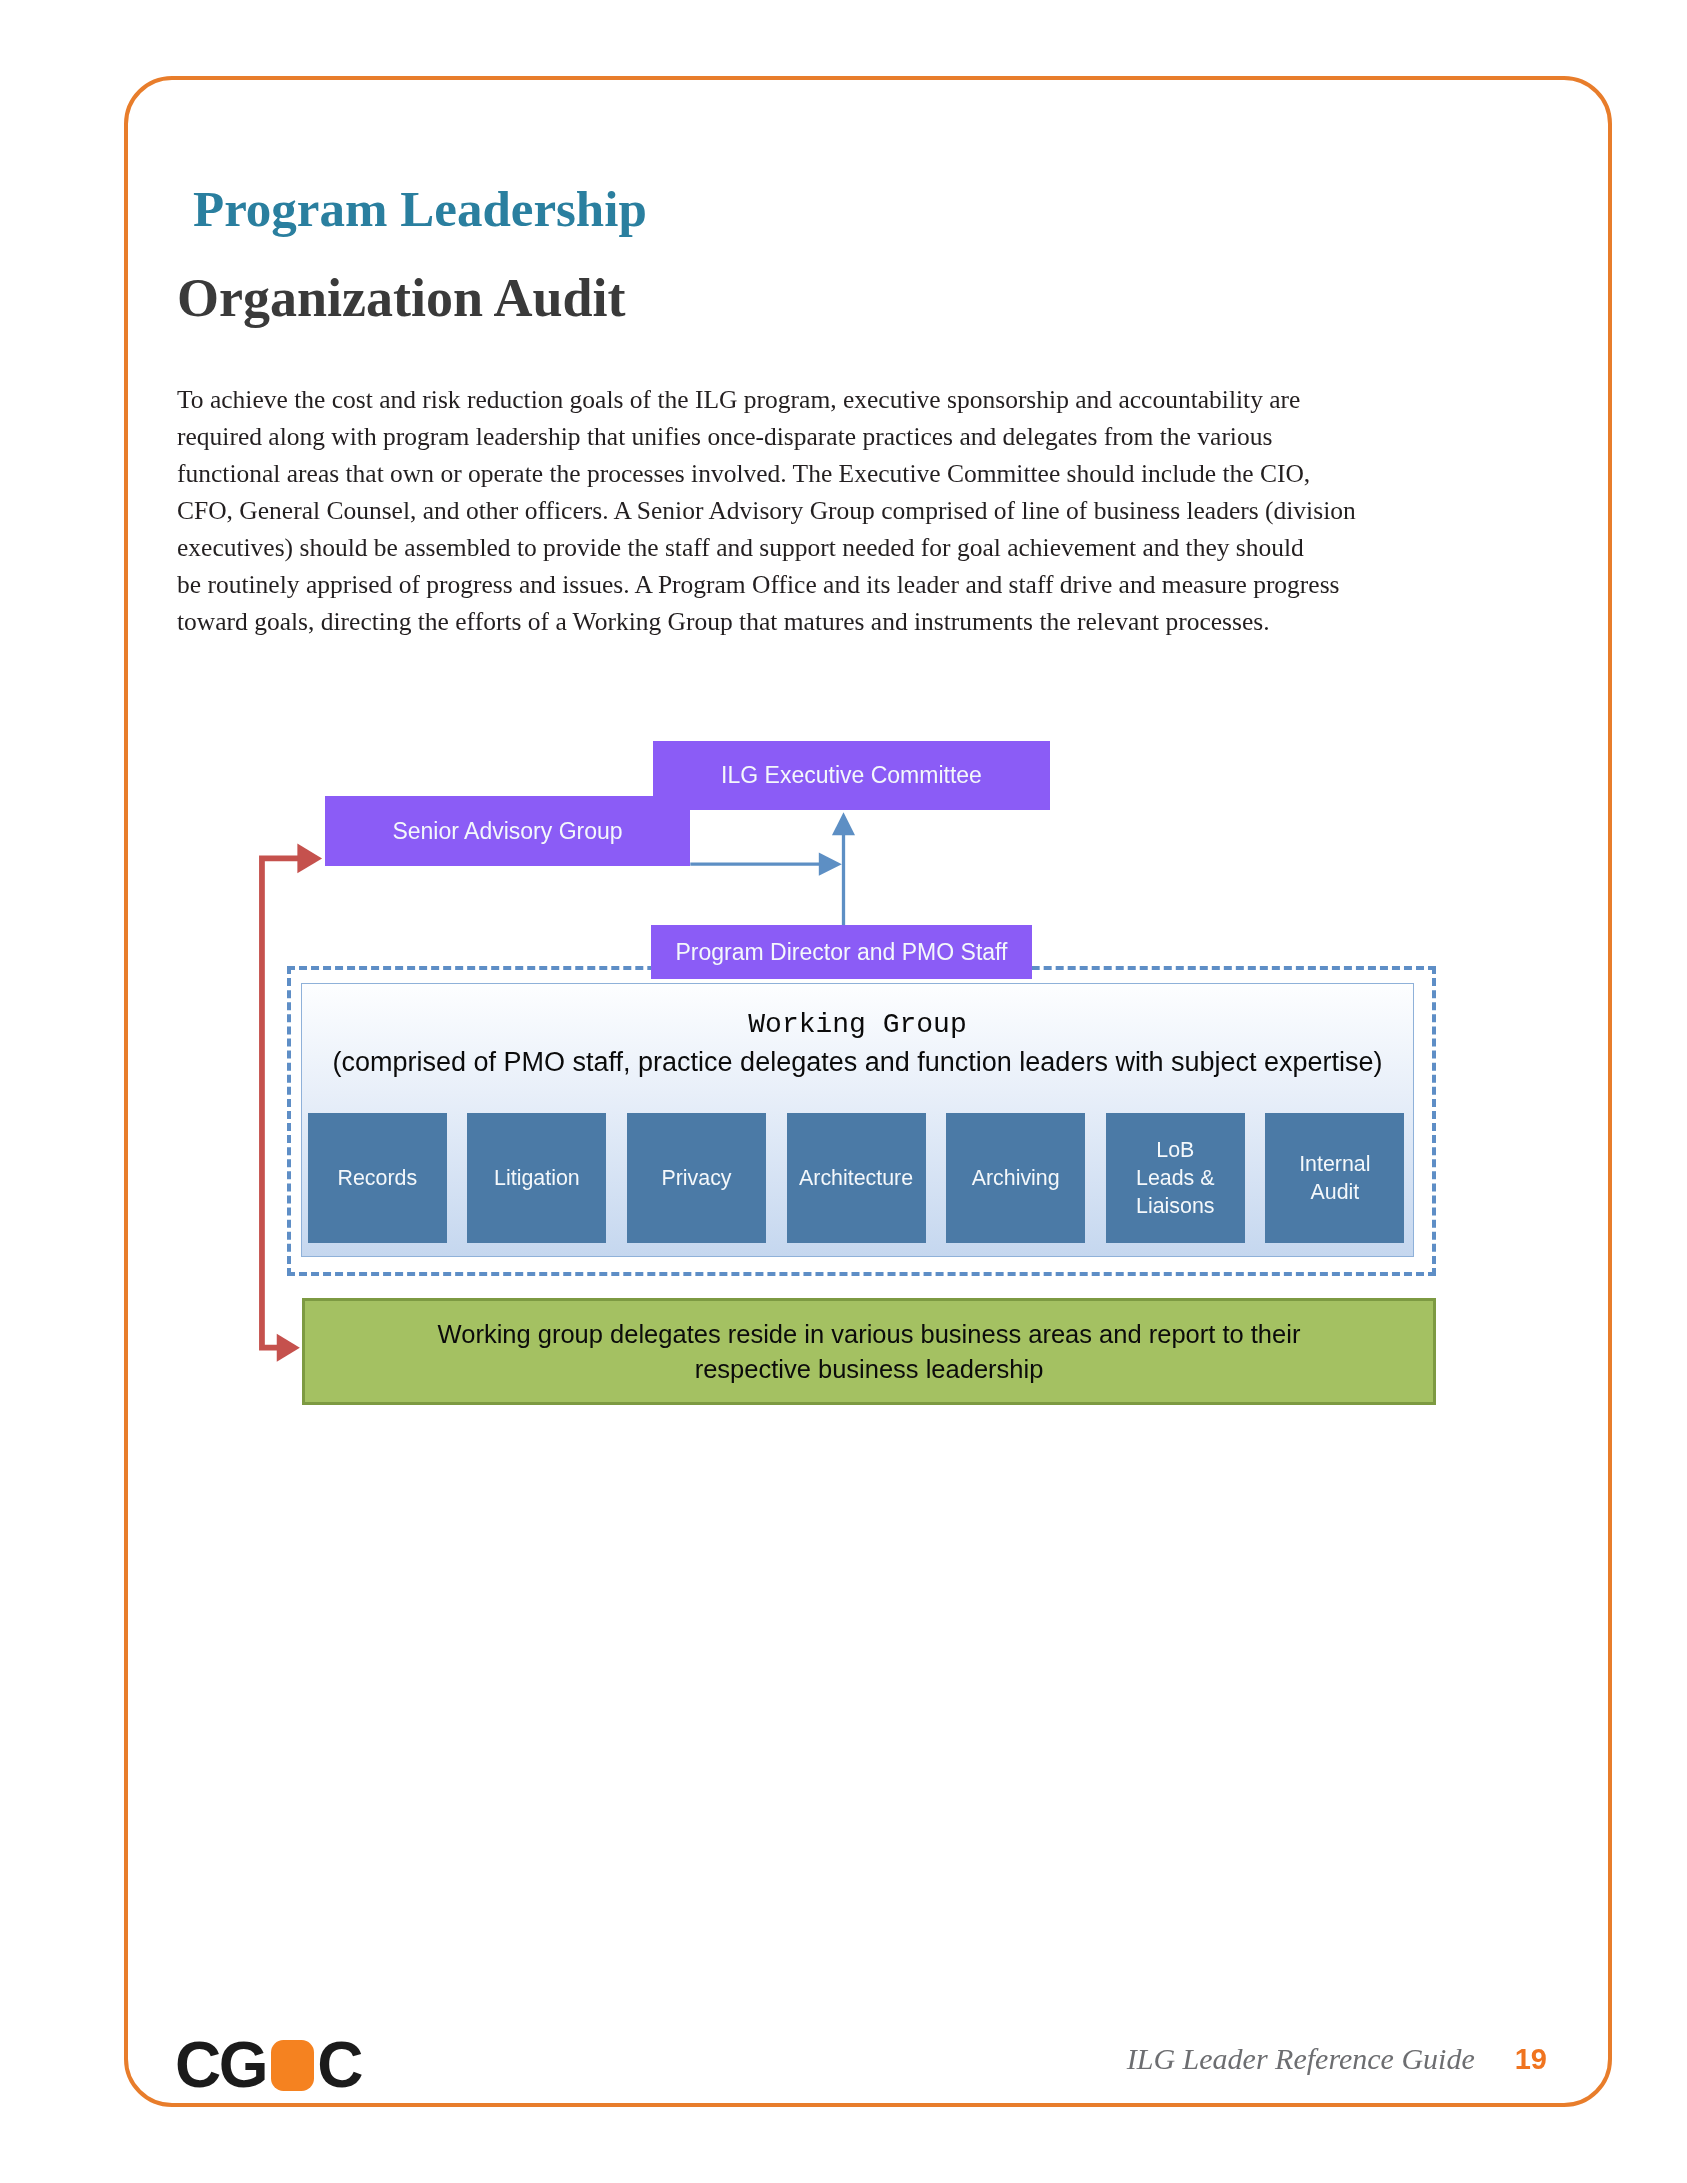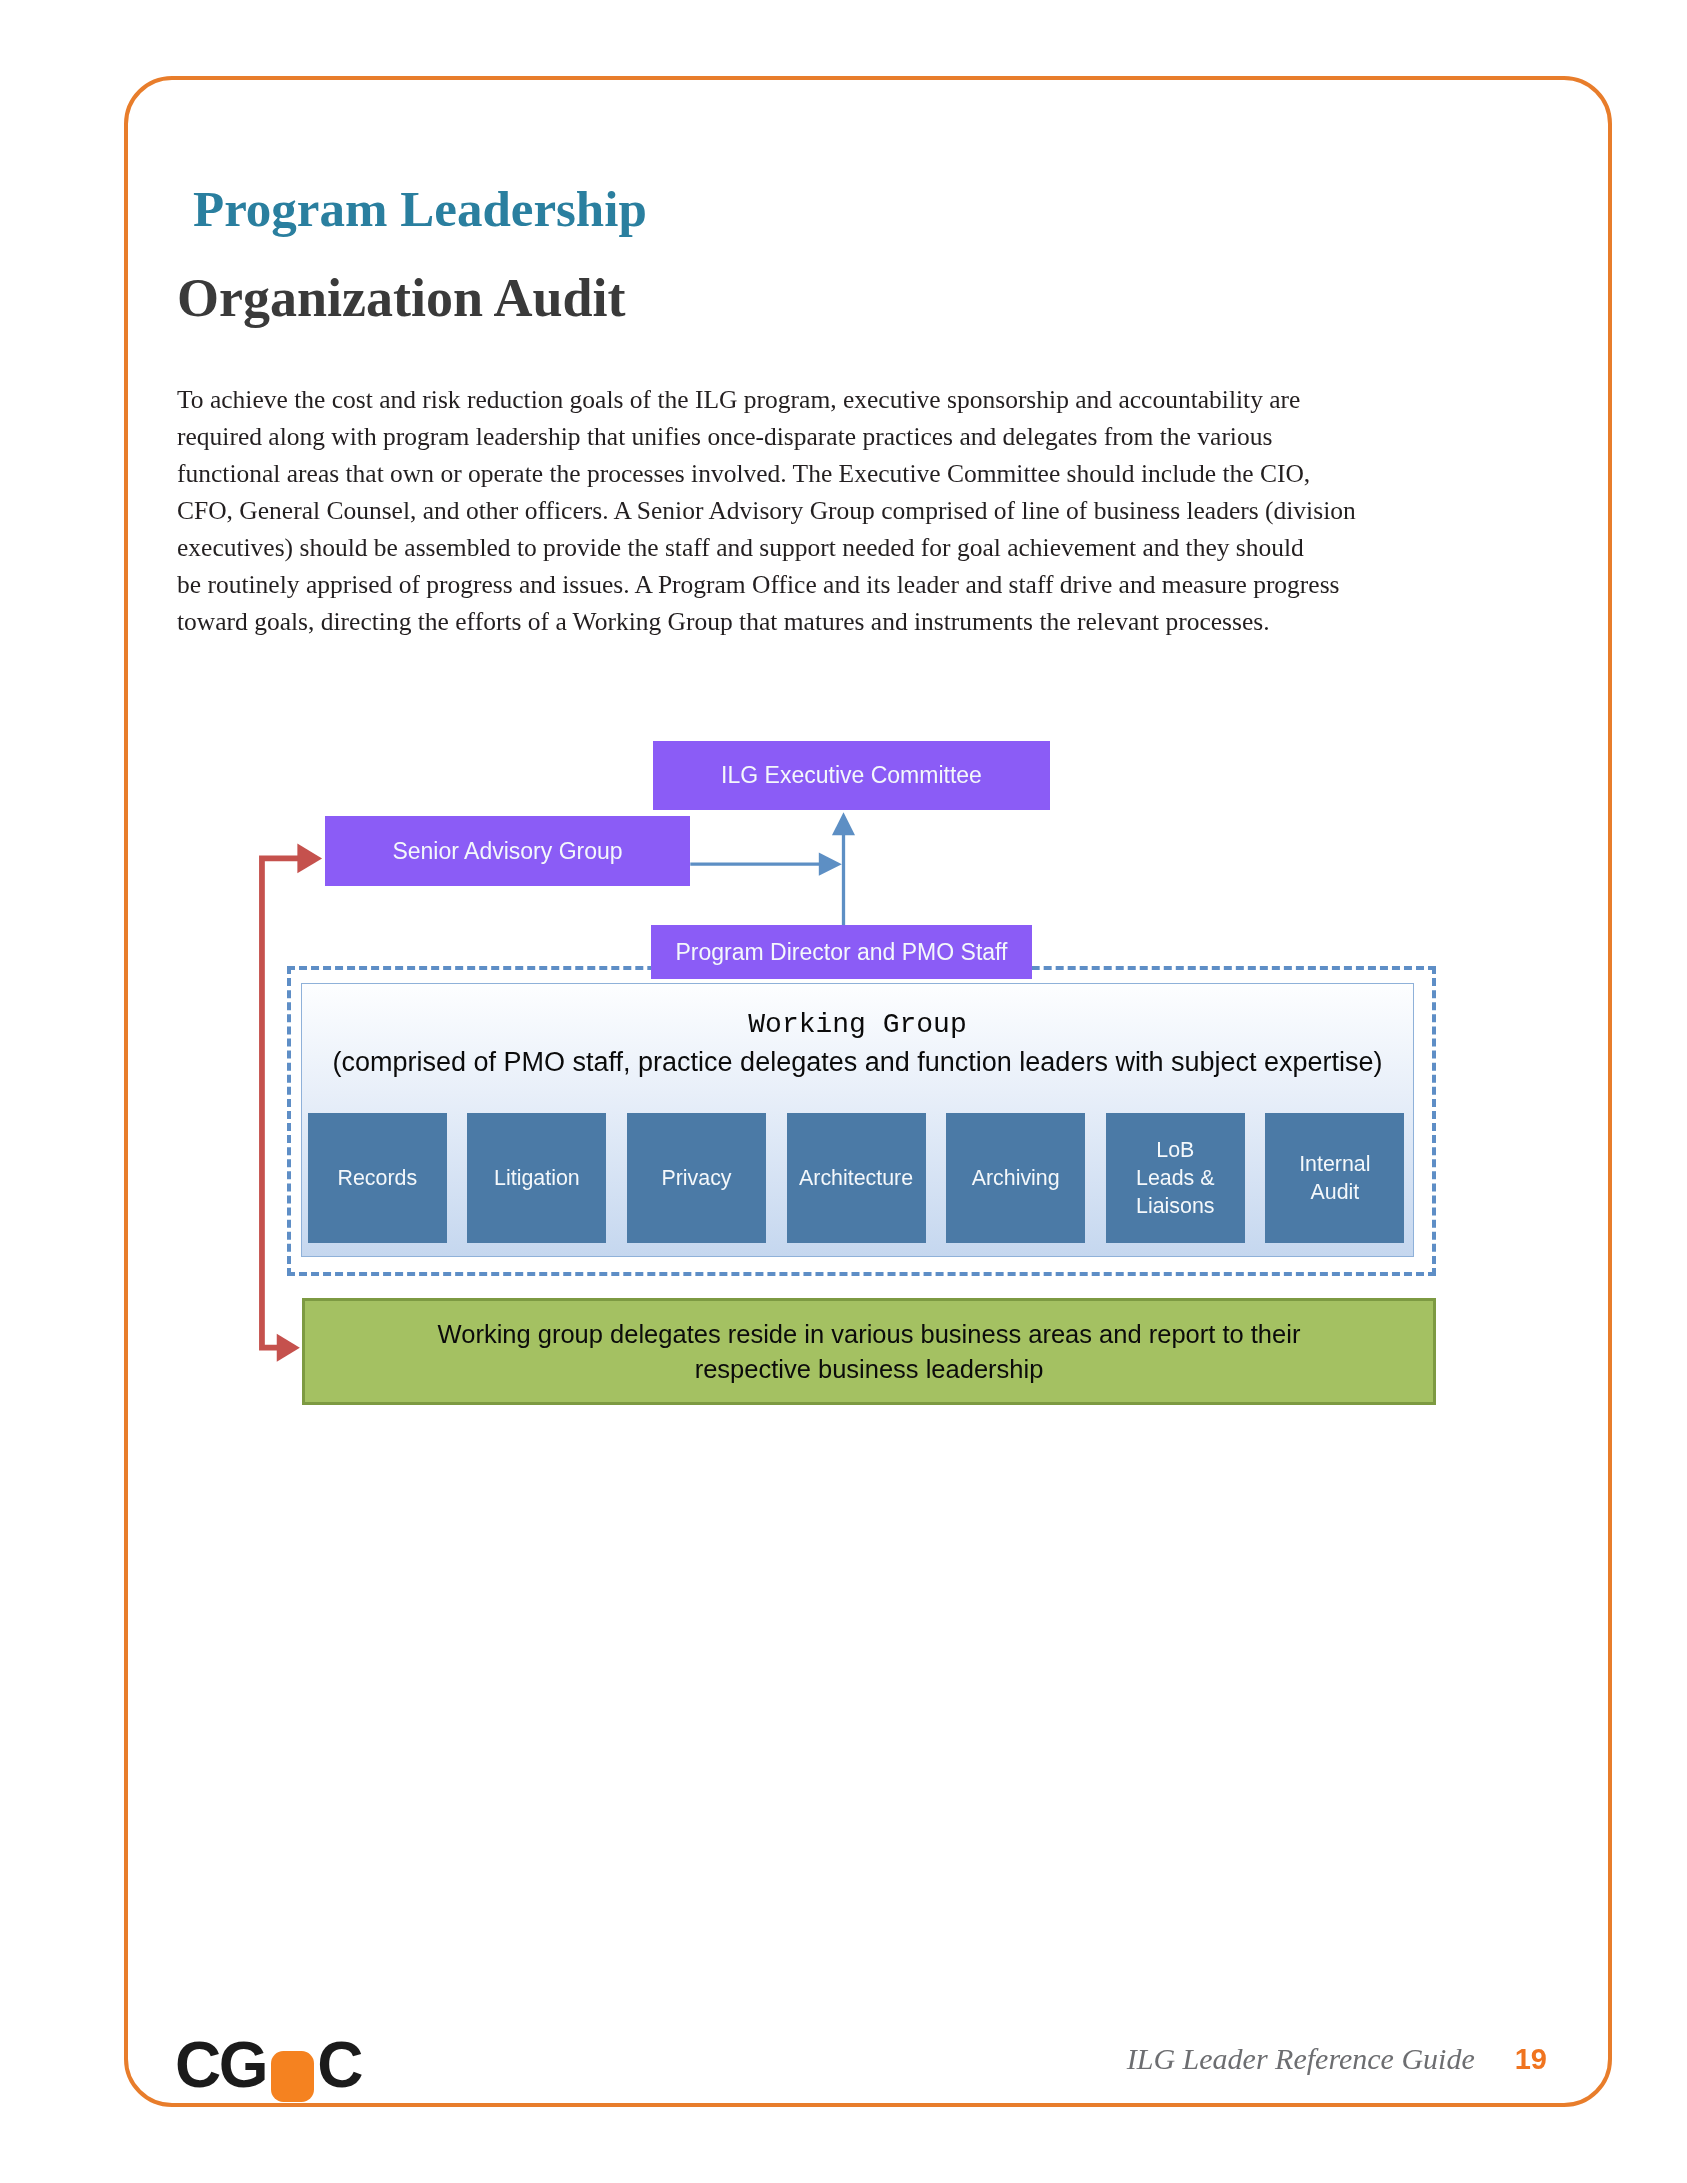--- a/index.html
+++ b/index.html
@@ -56,21 +56,21 @@
     display: flex;
     align-items: center;
     justify-content: center;
     text-align: center;
     background: #8b5cf6;
     color: #F4F8FB;
     font-size: 23px;
     z-index: 3;
   }
   .box-exec     { left: 653px; top: 741px;  width: 397px; height: 69px; }
-  .box-senior   { left: 325px; top: 816px; width: 365px; height: 70px; }
+  .box-senior   { left: 325px; top: 796px; width: 365px; height: 70px; }
   .box-director { left: 651px; top: 925px; width: 381px; height: 54px; }
   .dashed-region {
     position: absolute;
     left: 287px; top: 966px;
     width: 1141px; height: 302px;
     border: 4.1px dashed #5E8EC6;
     z-index: 1;
   }
   .wg-container {
     position: absolute;
@@ -132,21 +132,21 @@
     left: 0; top: 0;
     width: 1687px; height: 2183px;
     pointer-events: none;
     z-index: 2;
   }
   
   .logo {
     position: absolute;
     left: 175px; top: 2028px;
     display: flex;
-    align-items: flex-end;
+    align-items: center;
     font-weight: 900;
     font-size: 64px;
     letter-spacing: -2.5px;
     color: #1B1B1B;
   }
   .logo-o {
     display: inline-block;
     width: 43px; height: 51px;
     margin: 0 3.3px 0 5px;
     border-radius: 12.4px;

